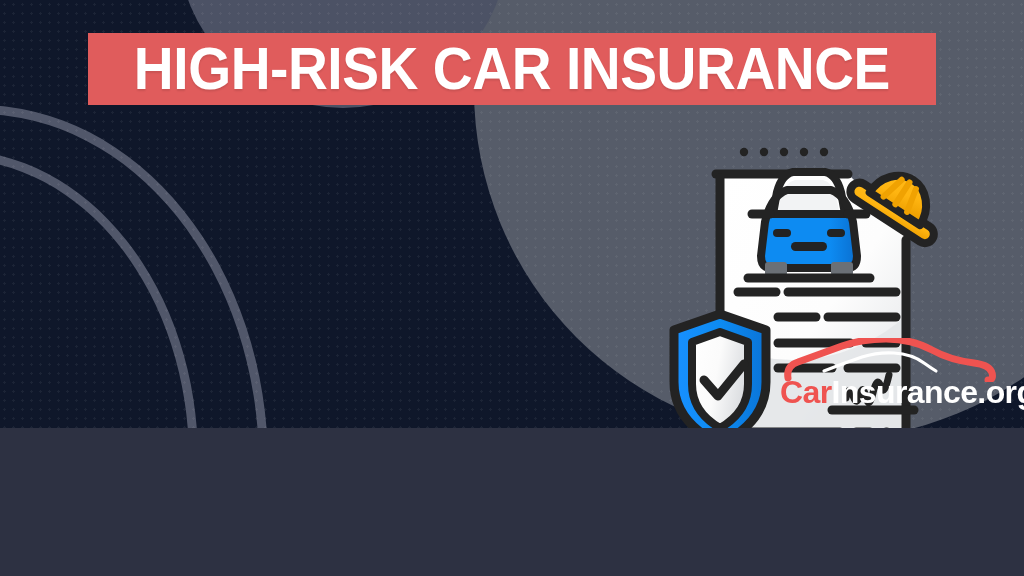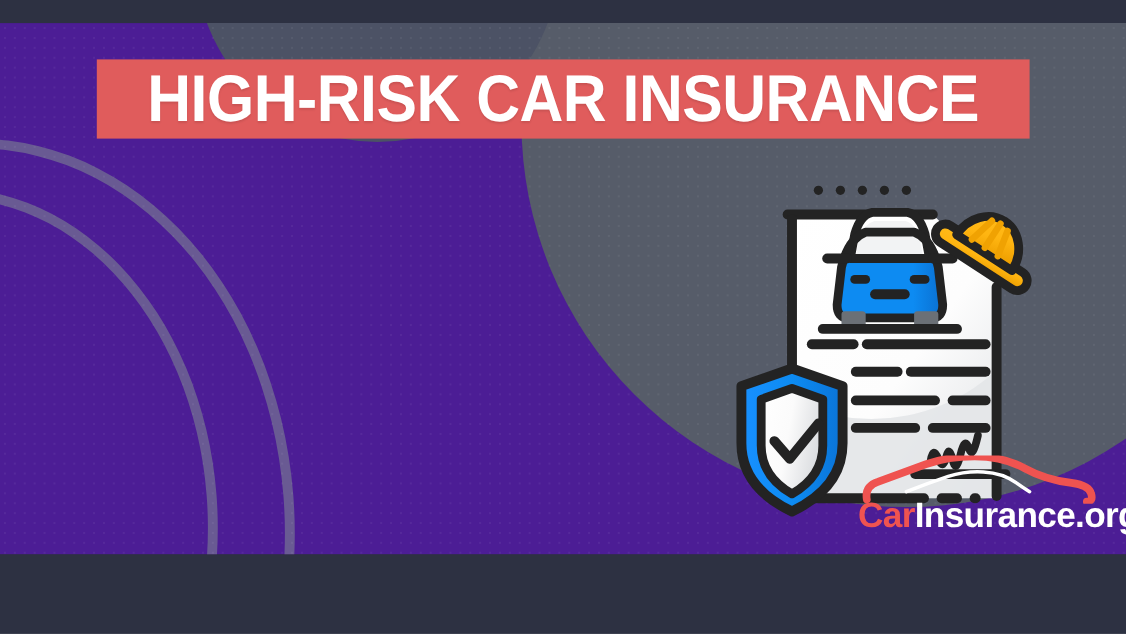--- a/index.html
+++ b/index.html
@@ -3,25 +3,24 @@
 <meta charset="utf-8">
 <style>
   html, body {
     margin: 0;
     padding: 0;
     background: #2d3142;
   }
   #card {
     position: relative;
     width: 1024px;
-    height: 483px;
+    height: 428px;
     overflow: hidden;
-    background: #4c1d95;
+    background: #0f172a;
     font-family: "Liberation Sans", sans-serif;
-    margin-top: 21px;
   }
 
   
   .bg-circle {
     position: absolute;
     border-radius: 50%;
     background: #565c69;
   }
   #bg-circle-main {
     width: 700px;

